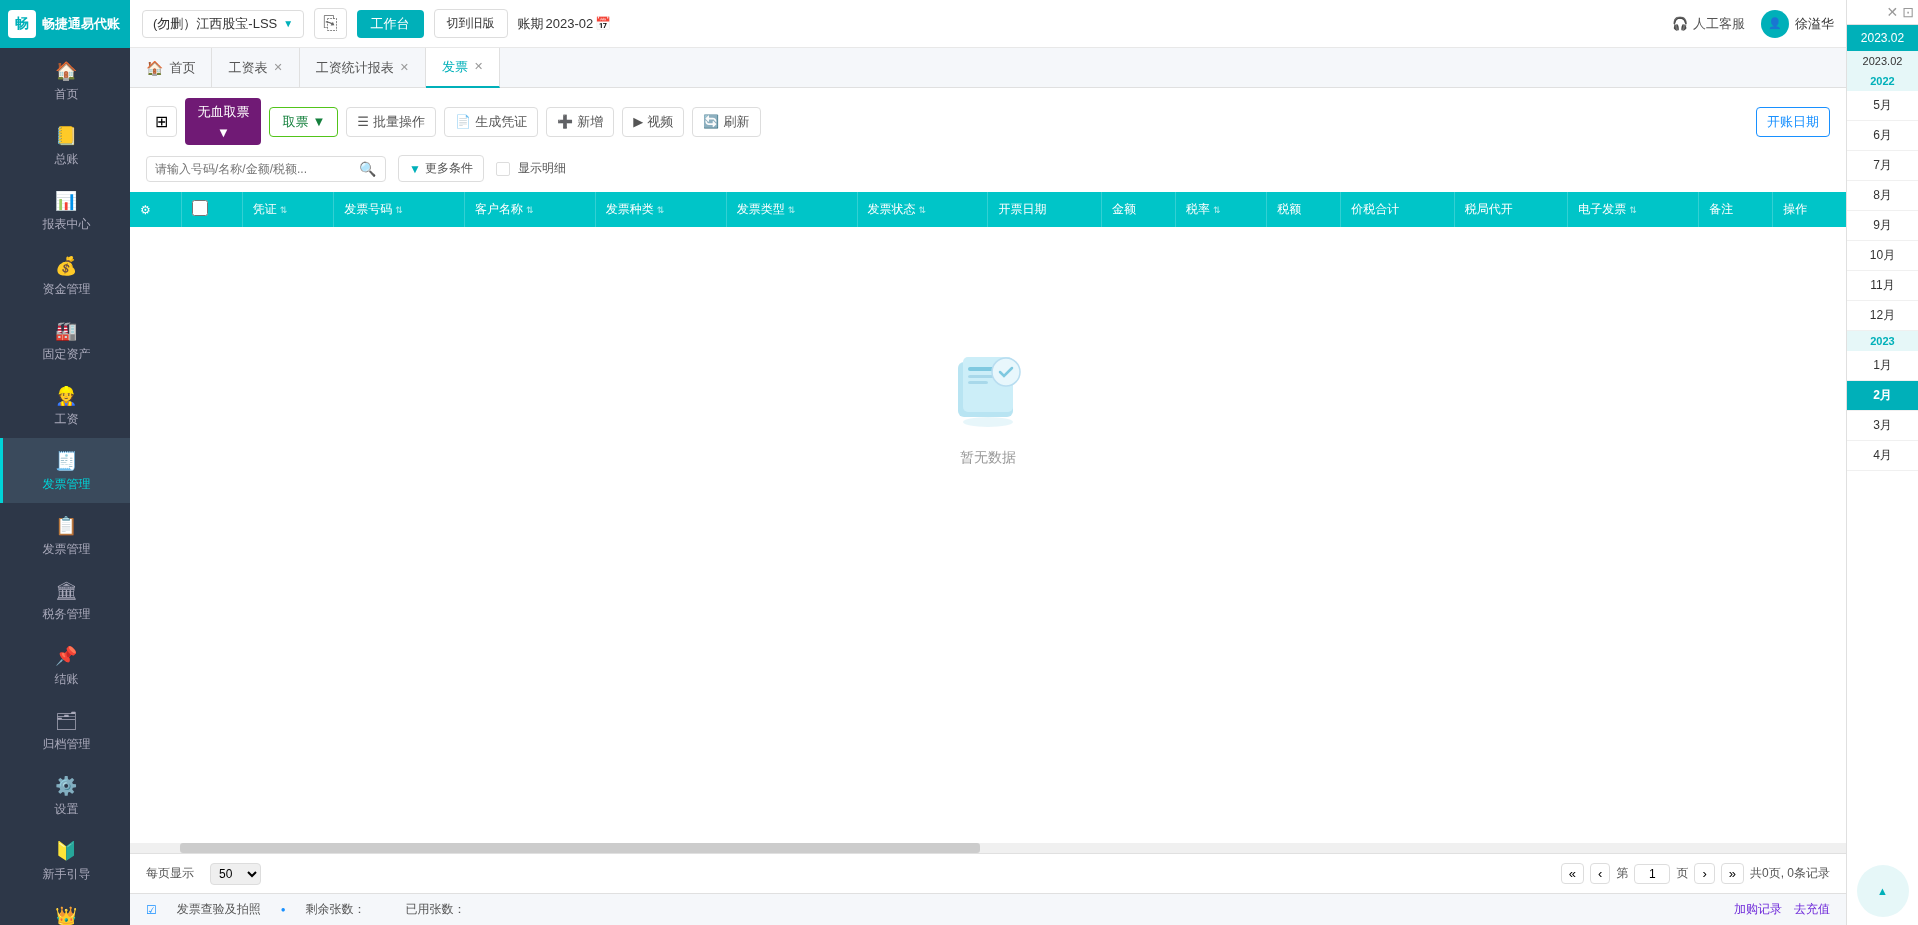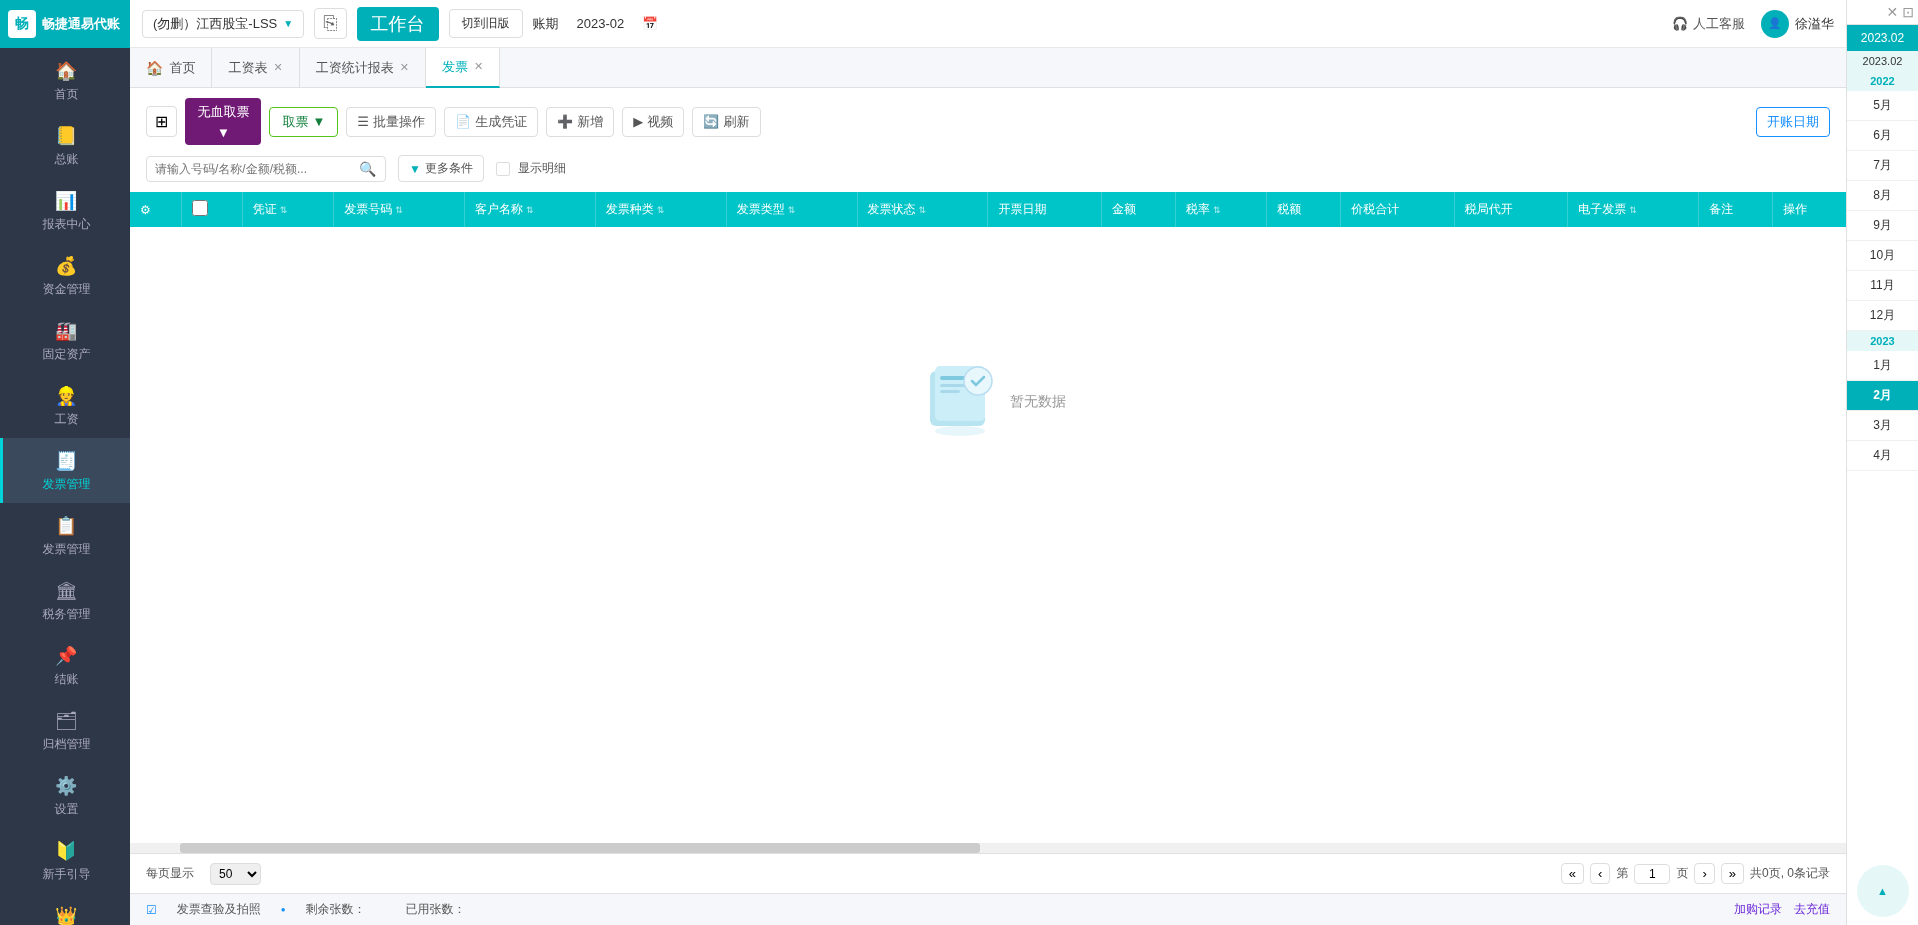--- a/index.html
+++ b/index.html
@@ -90,37 +90,37 @@
       font-size: 18px;
       color: #666;
     }
     .workbench-btn {
       background: #00b0b9;
       color: #fff;
       border: none;
       border-radius: 4px;
       padding: 5px 14px;
       cursor: pointer;
-      font-size: 18px;
+      font-size: 13px;
     }
     .switch-btn {
       background: #fff;
       color: #333;
       border: 1px solid #ddd;
       border-radius: 4px;
       padding: 5px 12px;
       cursor: pointer;
       font-size: 12px;
     }
     .period-info {
       font-size: 13px;
       color: #333;
       display: flex;
       align-items: center;
-      gap: 18px;
+      gap: 2px;
     }
     .period-icon { color: #00b0b9; cursor: pointer; }
     .header-right {
       margin-left: auto;
       display: flex;
       align-items: center;
       gap: 16px;
       font-size: 13px;
       color: #333;
     }
@@ -323,21 +323,21 @@
       border-right: 1px solid rgba(255,255,255,0.2);
     }
     .data-table thead th:last-child { border-right: none; }
     .th-sort { cursor: pointer; display: flex; align-items: center; gap: 3px; }
     .sort-icon { font-size: 9px; opacity: 0.7; }
     .checkbox-header { width: 16px; height: 16px; cursor: pointer; }
 
     
     .empty-state {
       display: flex;
-      flex-direction: row;
+      flex-direction: column;
       align-items: center;
       justify-content: center;
       height: 350px;
       color: #999;
       font-size: 14px;
     }
     .empty-icon {
       width: 100px; height: 100px;
       margin-bottom: 12px;
     }

